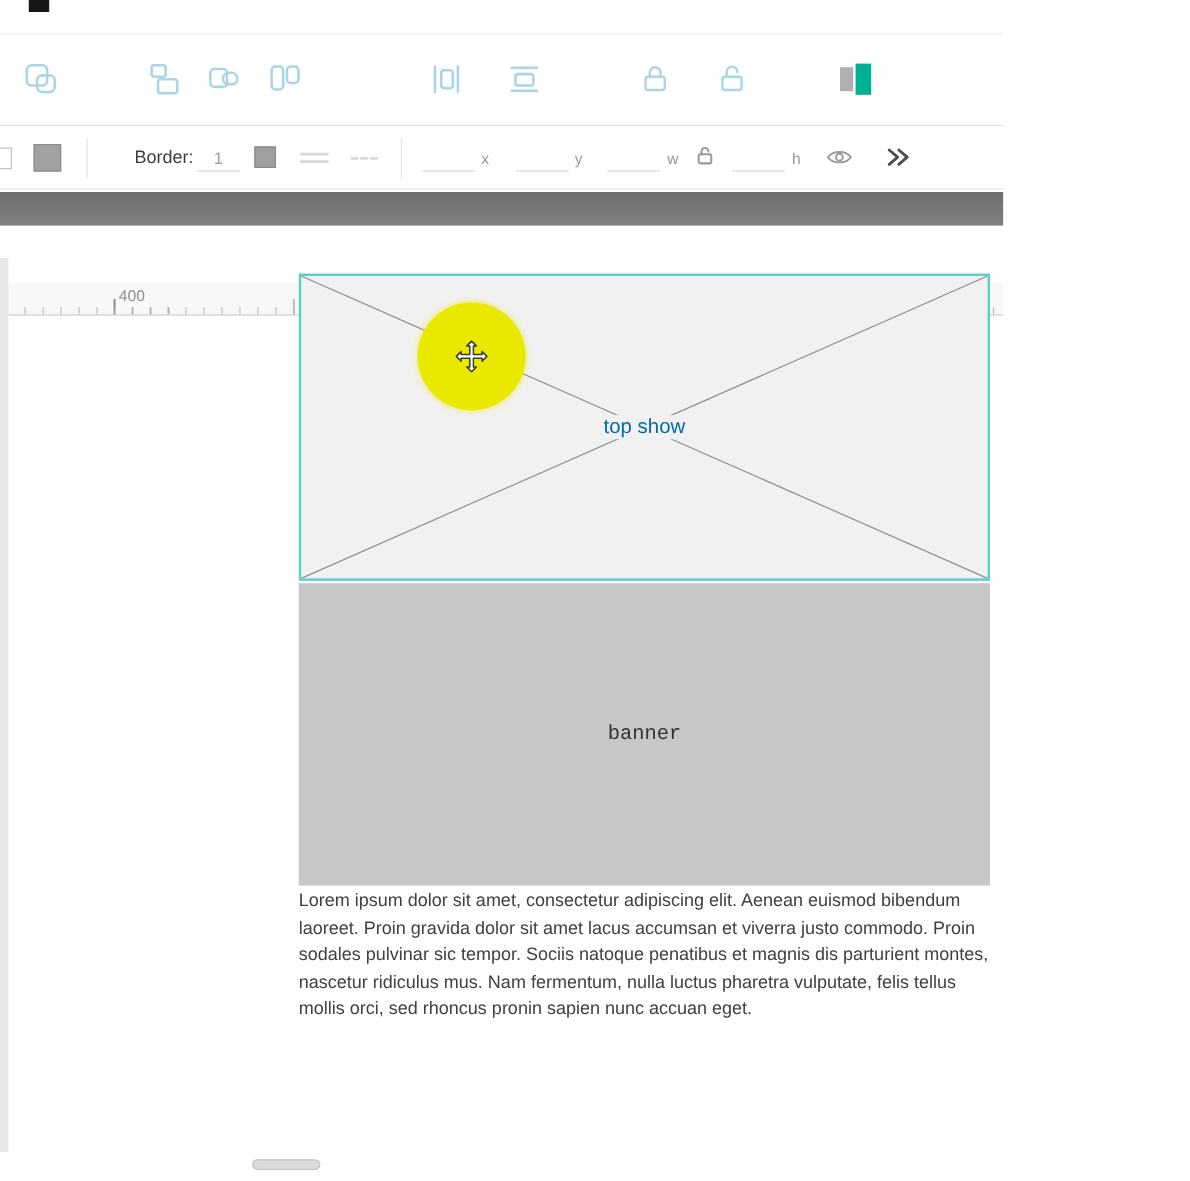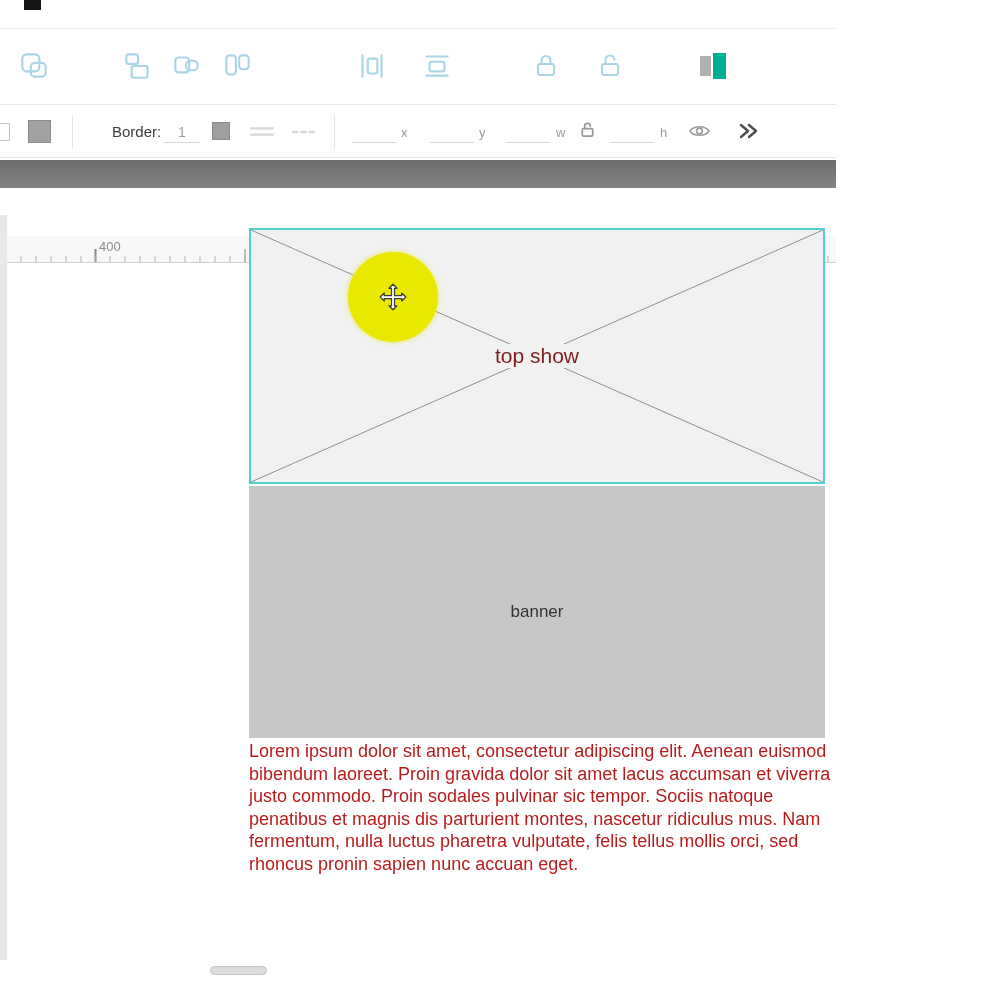--- a/index.html
+++ b/index.html
@@ -54,33 +54,33 @@
     background-repeat:repeat-x;}
   .ruler-num{position:absolute;top:3px;font-size:13px;color:#8e8e8e;}
 
   
   #left-track{position:absolute;left:0;top:215px;width:7px;height:745px;background:#e8e8e8;}
 
   #placeholder{position:absolute;left:249px;top:228px;width:576px;height:256px;background:#f1f1f1;
                border:2px solid #55d1ce;box-sizing:border-box;cursor:move;}
   #placeholder svg.xlines{position:absolute;left:0;top:0;width:100%;height:100%;}
   #placeholder-label{position:absolute;left:50%;top:50%;transform:translate(-50%,-50%);
-                     background:#f1f1f1;padding:0 7px;font-size:21px;color:#7f1d1d;white-space:nowrap;}
+                     background:#f1f1f1;padding:0 7px;font-size:17px;color:#0369a1;white-space:nowrap;}
 
   #halo{position:absolute;left:348px;top:252px;width:90px;height:90px;border-radius:50%;
         background:#ebe800;box-shadow:0 0 5px rgba(235,232,0,.7);}
   #move-cursor{position:absolute;left:50%;top:50%;transform:translate(-50%,-50%);
                width:30px;height:30px;}
 
   #banner{position:absolute;left:249px;top:486px;width:576px;height:252px;background:#c7c7c7;
-          display:flex;align-items:center;justify-content:center;cursor:pointer;}
+          display:flex;align-items:center;justify-content:center;cursor:pointer;font-family:Liberation Mono, monospace;}
   #banner-label{font-size:17px;color:#333333;}
 
-  #paragraph{position:absolute;left:249px;top:740px;width:584px;font-size:18px;
-             line-height:22.5px;color:#b91c1c;}
+  #paragraph{position:absolute;left:249px;top:740px;width:584px;font-size:15px;
+             line-height:22.5px;color:#404040;}
 
   
   #v-thumb{position:absolute;left:974px;top:565px;width:8px;height:57px;background:#c9c9c9;
            border:1px solid #b5b5b5;border-radius:5px;box-sizing:border-box;cursor:grab;}
   #h-thumb{position:absolute;left:210px;top:966px;width:57px;height:9px;background:#dcdcdc;
            border:1px solid #c2c2c2;border-radius:5px;box-sizing:border-box;cursor:grab;}
 </style>
 </head>
 <body>
 

